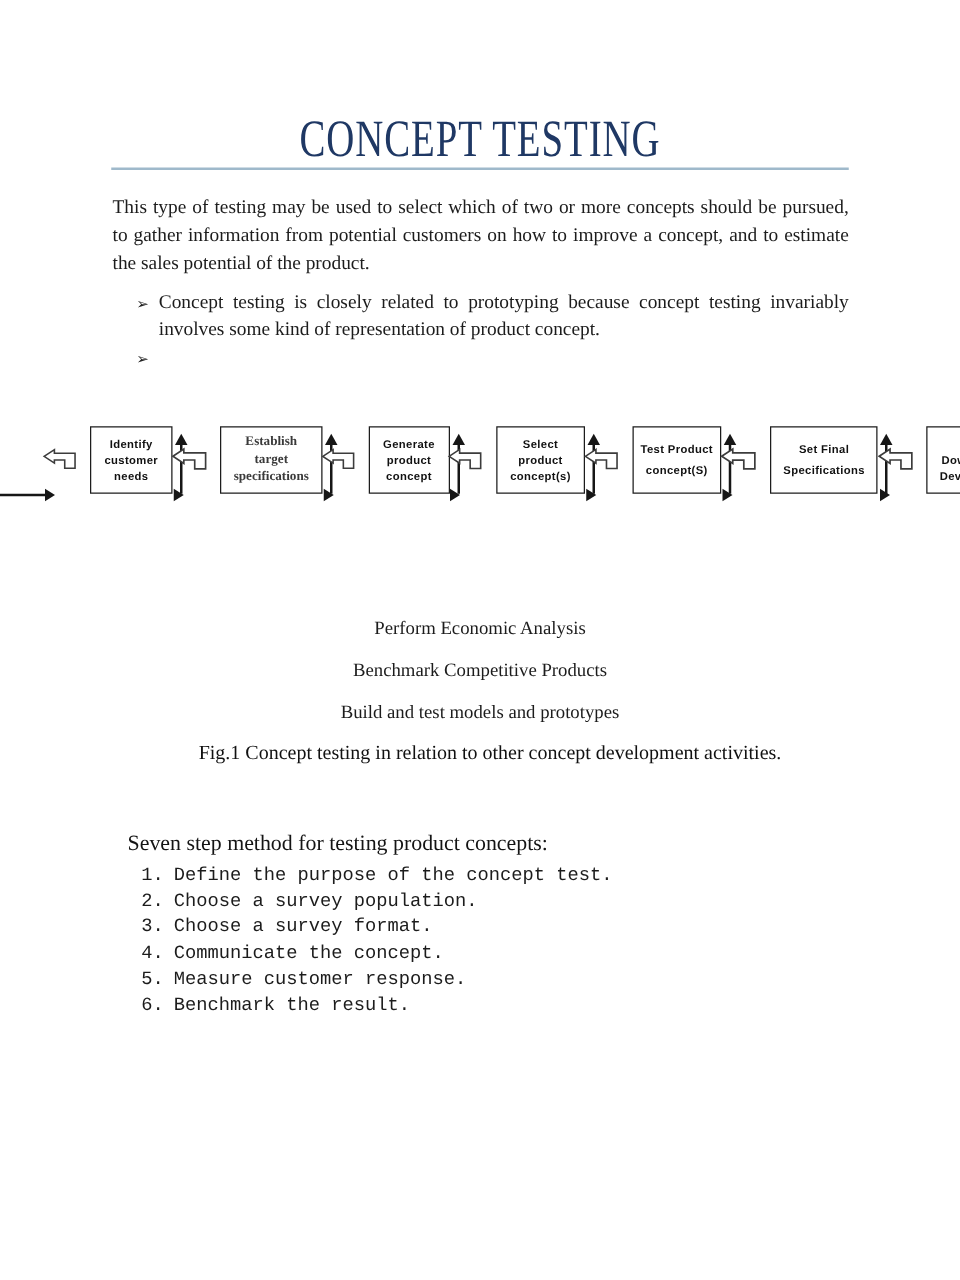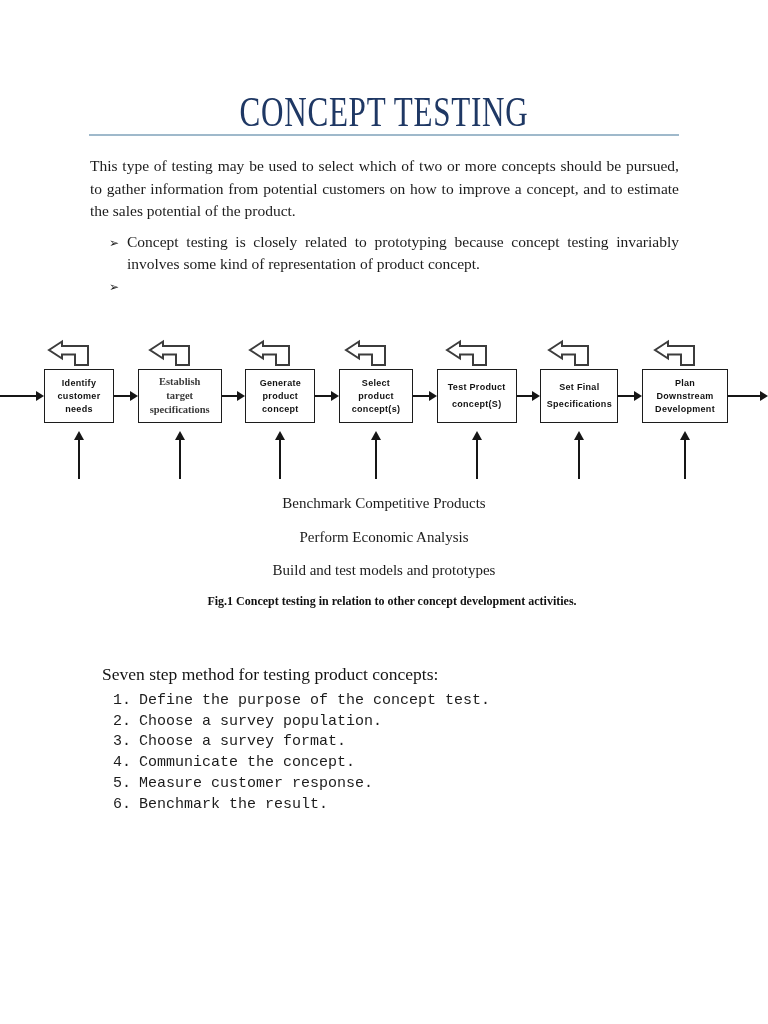--- a/index.html
+++ b/index.html
@@ -18,21 +18,21 @@
 
   
   .bullets{position:absolute;top:231px;left:90px;width:589px;}
   .bullet-item{position:relative;padding-left:37px;text-align:justify;
                font-size:15.5px;line-height:21.5px;margin-bottom:1px;}
   .bullet-glyph{position:absolute;left:19px;top:2px;font-size:12px;color:#222;}
 
   
   .diagram{position:absolute;top:336px;left:0;width:768px;height:150px;}
   .flow-row{display:flex;align-items:flex-start;width:100%;}
-  .stage{display:flex;flex-direction:column;align-items:center;padding-top:3px;}
+  .stage{display:flex;flex-direction:row;align-items:center;padding-top:3px;}
   .s1{flex:0 0 70px;} .s2{flex:0 0 84px;} .s3{flex:0 0 70px;} .s4{flex:0 0 74px;}
   .s5{flex:0 0 80px;} .s6{flex:0 0 78px;} .s7{flex:0 0 86px;}
   .loop{transform:translateX(-10px);display:block;}
   .fbox{width:100%;height:54px;margin-top:2px;border:1.4px solid #1c1c1c;background:#fff;
         box-sizing:border-box;display:flex;flex-direction:column;align-items:center;
         justify-content:center;text-align:center;}
   .fbox.bold span{font-family:"Liberation Sans",sans-serif;font-weight:bold;font-size:9px;
                   line-height:13px;letter-spacing:0.3px;color:#111;display:block;}
   .fbox.bold.two span{line-height:17px;}
   .fbox.serif span{font-family:"Liberation Serif",serif;font-size:10.5px;line-height:14px;
@@ -48,21 +48,21 @@
   .conn::before{content:"";position:absolute;left:0;right:6px;top:5px;
                 border-top:2px solid #161616;}
   .conn::after{content:"";position:absolute;right:0;top:1px;width:0;height:0;
                border-left:8px solid #161616;border-top:5px solid transparent;
                border-bottom:5px solid transparent;}
 
   
   .activities{position:absolute;top:495px;left:0;right:0;text-align:center;}
   .activity{font-size:15px;line-height:16px;margin-bottom:17.5px;color:#1c1c1c;}
   .caption{position:absolute;top:594px;left:0;right:0;text-align:center;
-           font-weight:bold;font-size:12px;color:#111;margin-left:16px;}
+           font-weight:normal;font-size:16px;color:#111;margin-left:16px;}
 
   
   .heading{position:absolute;top:652px;left:90px;margin:12px;font-weight:normal;
            font-size:17.5px;color:#141414;}
   .steps{position:absolute;top:691px;left:113px;width:540px;font-family:Liberation Mono, monospace;}
   .step{font-size:15px;line-height:20.7px;color:#1c1c1c;}
   .step .num{display:inline-block;width:26px;}
 
   
   .footer-rule{position:absolute;top:940px;left:90px;width:590px;height:1px;background:#D6D6D6;}
@@ -188,22 +188,22 @@
           <span>Development</span>
         </div>
         <div class="uparrow"></div>
       </div>
 
       <div class="conn exit"></div>
     </div>
   </div>
 
   <div class="activities">
+    <div class="activity">Perform Economic Analysis</div>
     <div class="activity">Benchmark Competitive Products</div>
-    <div class="activity">Perform Economic Analysis</div>
     <div class="activity">Build and test models and prototypes</div>
   </div>
 
   <div class="caption">Fig.1 Concept testing in relation to other concept development activities.</div>
 
   <h2 class="heading">Seven step method for testing product concepts:</h2>
 
   <div class="steps">
     <div class="step"><span class="num">1.</span><span>Define the purpose of the concept test.</span></div>
     <div class="step"><span class="num">2.</span><span>Choose a survey population.</span></div>

